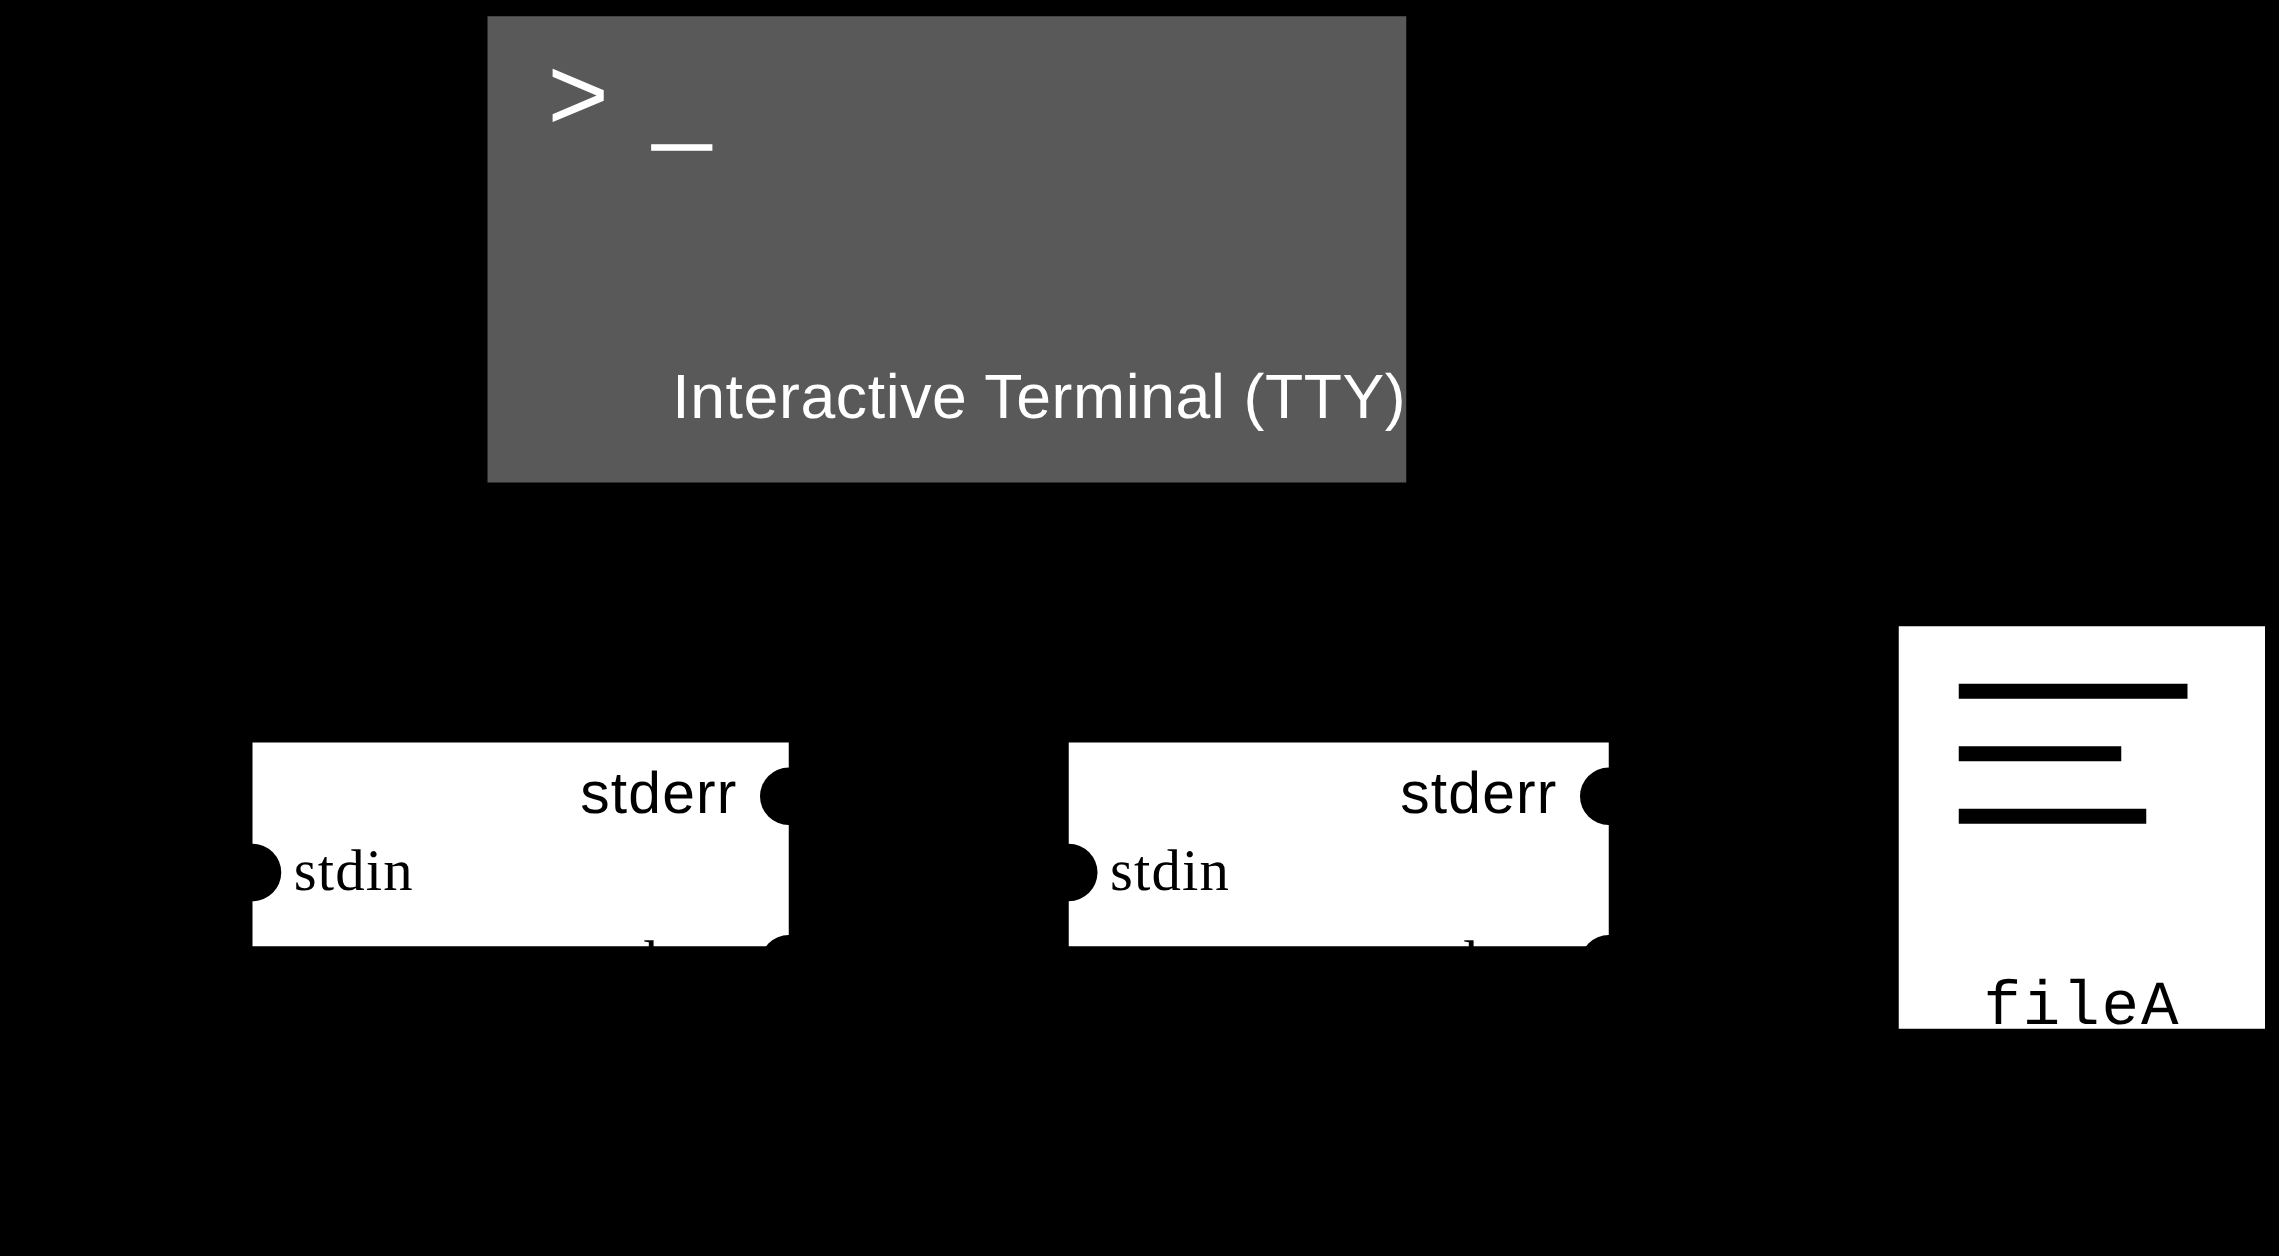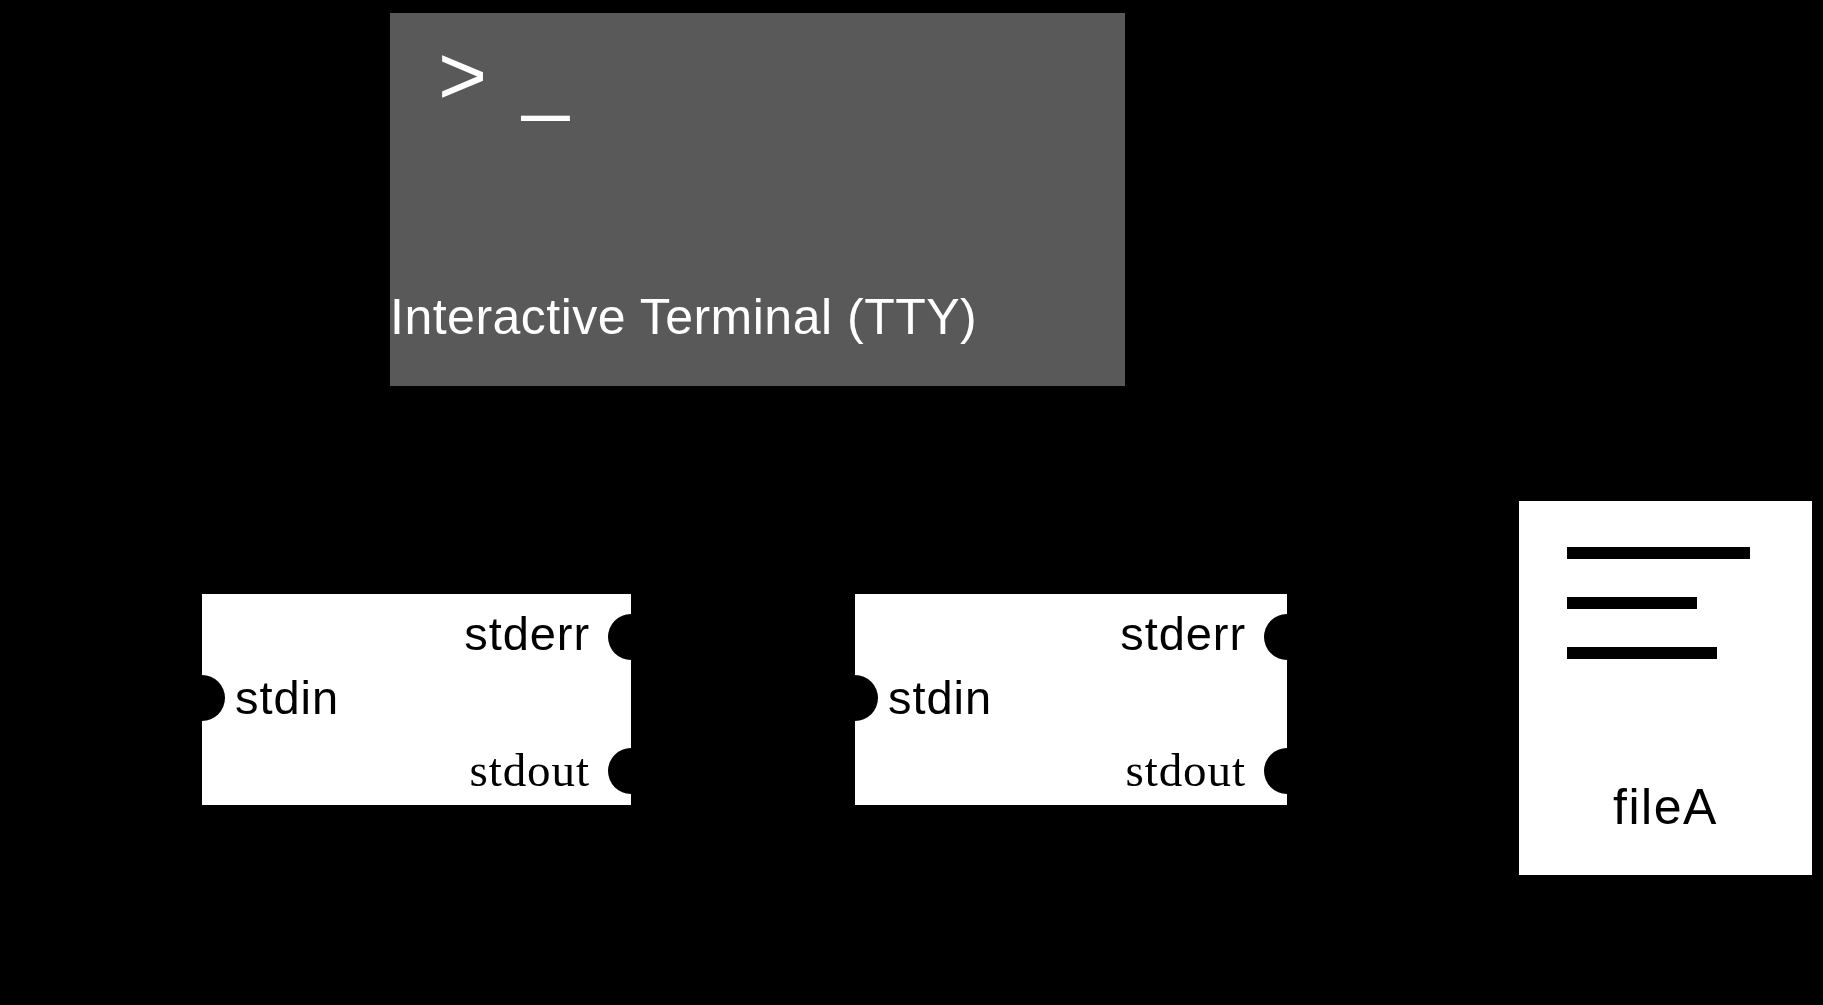--- a/index.html
+++ b/index.html
@@ -33,66 +33,67 @@
     line-height: 1;
     letter-spacing: 0.07em;
     color: var(--text-on-dark, #fff);
     white-space: pre;
   }
   .terminal-label {
     position: absolute;
     left: 0;
     right: 0;
     top: 279px;
-    text-align: left;
+    text-align: right;
     font-size: 50px;
     line-height: 1;
     letter-spacing: 0.01em;
     color: var(--text-on-dark, #fff);
   }
 
   
   .process-node {
     position: absolute;
     top: 594px;
     width: 429px;
-    height: 211px;
+    height: 163px;
     background: var(--node-fill, #fff);
     color: var(--text-on-light, #000);
     font-size: 47px;
     line-height: 1;
     letter-spacing: 0.02em;
   }
   .process-node.p1 { left: 202px; }
   .process-node.p2 { left: 855px; width: 432px; }
 
   .port-label { position: absolute; }
   .port-label.stderr { right: 41px; top: 16px; }
-  .port-label.stdin  { left: 33px;  top: 80px; }
+  .port-label.stdin  { left: 33px;  top: 80px; font-family: Liberation Serif, serif; }
   .port-label.stdout { right: 41px; top: 153px; font-family: Liberation Serif, serif; }
 
   .port {
     position: absolute;
     width: 46px;
     height: 46px;
     border-radius: 50%;
     background: var(--port-fill, #000);
   }
   .port.port-stderr { right: -23px; top: 20px; }
   .port.port-stdin  { left: -23px;  top: 81px; }
   .port.port-stdout { right: -23px; top: 154px; }
 
   
   .file-node {
     position: absolute;
     left: 1519px;
     top: 501px;
     width: 293px;
-    height: 374px;
+    height: 322px;
     background: var(--node-fill, #fff);
+    font-family: Liberation Mono, monospace;
   }
   .file-line {
     position: absolute;
     left: 48px;
     height: 12px;
     background: var(--text-on-light, #000);
   }
   .file-line.l1 { top: 46px;  width: 183px; }
   .file-line.l2 { top: 96px;  width: 130px; }
   .file-line.l3 { top: 146px; width: 150px; }

